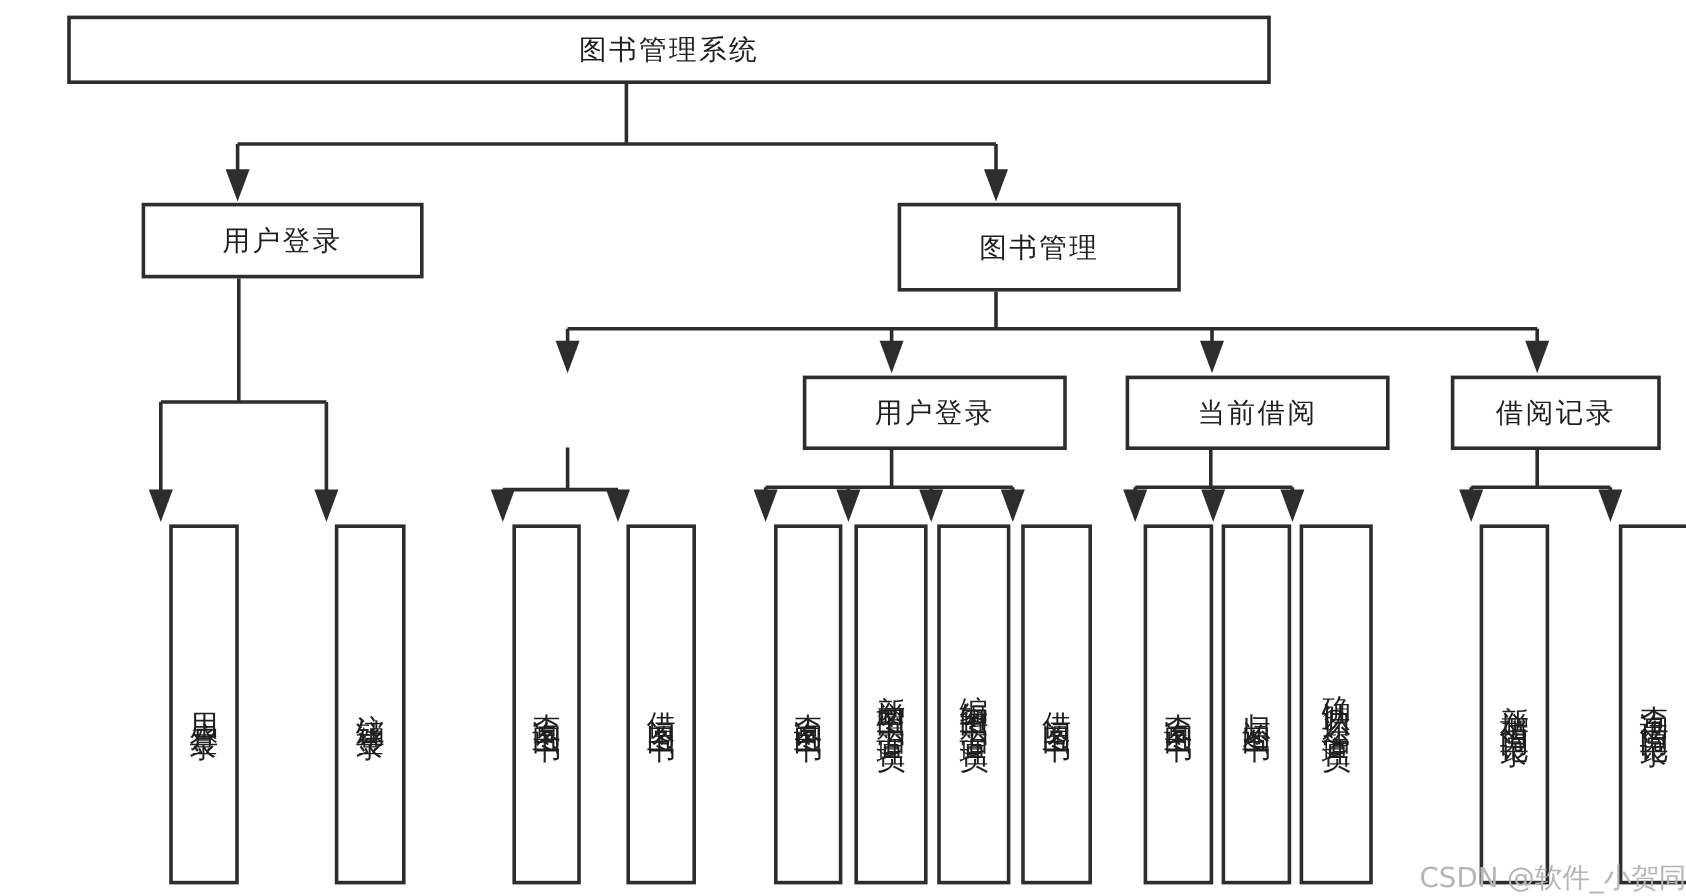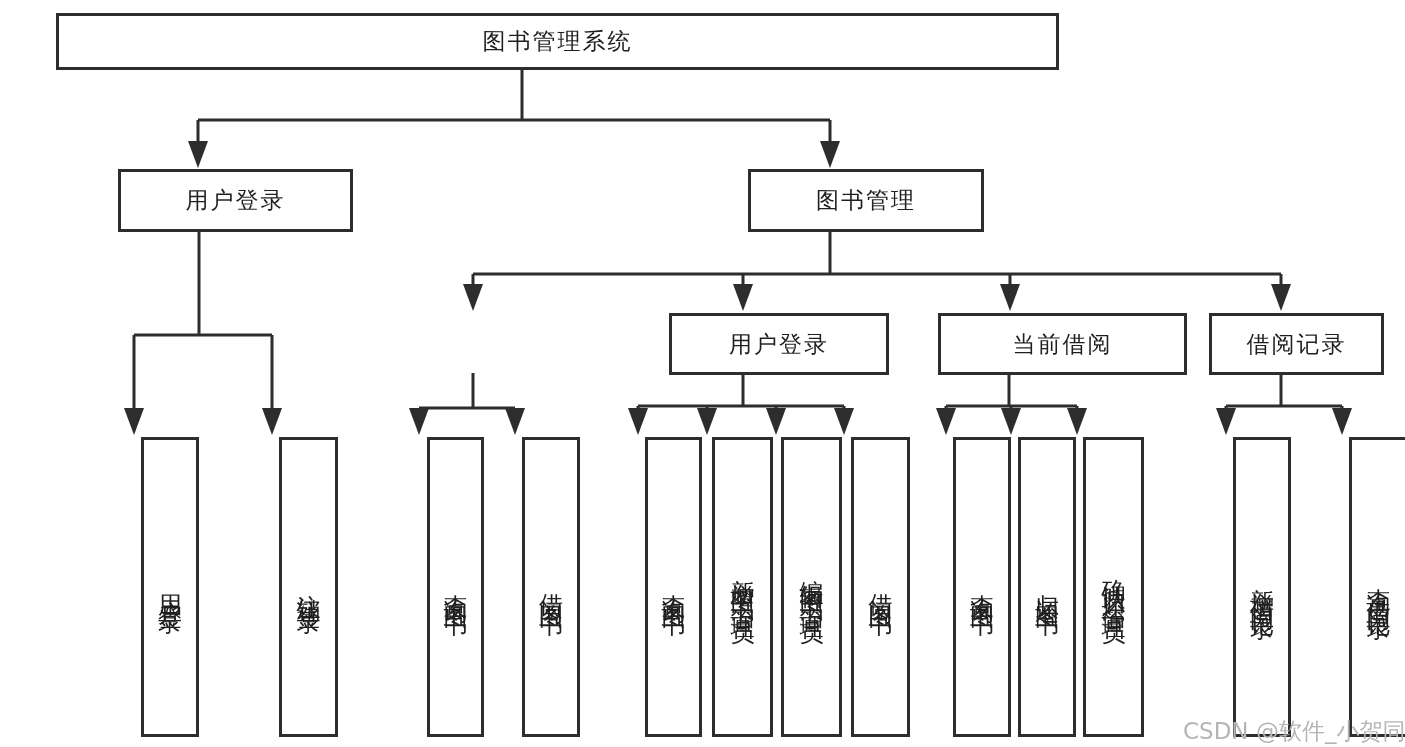--- a/index.html
+++ b/index.html
@@ -105,28 +105,28 @@
     </g>
   </svg>
 
   <div class="box hbox root" style="left:20px;top:13px;width:1003px;height:57px">
     <span>图书管理系统</span>
   </div>
 
   <div class="box hbox" style="left:82px;top:169px;width:235px;height:63px">
     <span>用户登录</span>
   </div>
-  <div class="box hbox" style="left:712px;top:169px;width:236px;height:63px">
+  <div class="box hbox" style="left:712px;top:169px;width:236px;height:74px">
     <span>图书管理</span>
   </div>
 
   <div class="box hbox" style="left:633px;top:313px;width:220px;height:62px">
     <span>用户登录</span>
   </div>
-  <div class="box hbox" style="left:902px;top:313px;width:249px;height:62px">
+  <div class="box hbox" style="left:902px;top:313px;width:220px;height:62px">
     <span>当前借阅</span>
   </div>
   <div class="box hbox" style="left:1173px;top:313px;width:175px;height:62px">
     <span>借阅记录</span>
   </div>
 
   <div class="box vbox" style="left:105px;width:58px">
     <span class="vlabel">用户登录</span>
   </div>
   <div class="box vbox" style="left:243px;width:59px">

